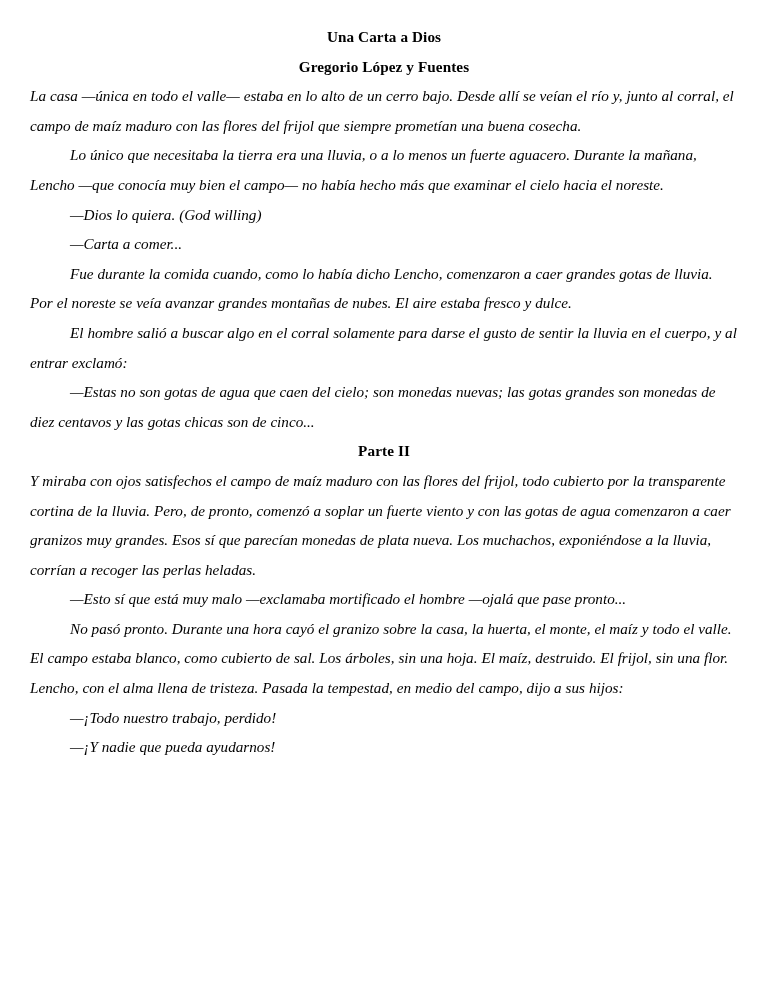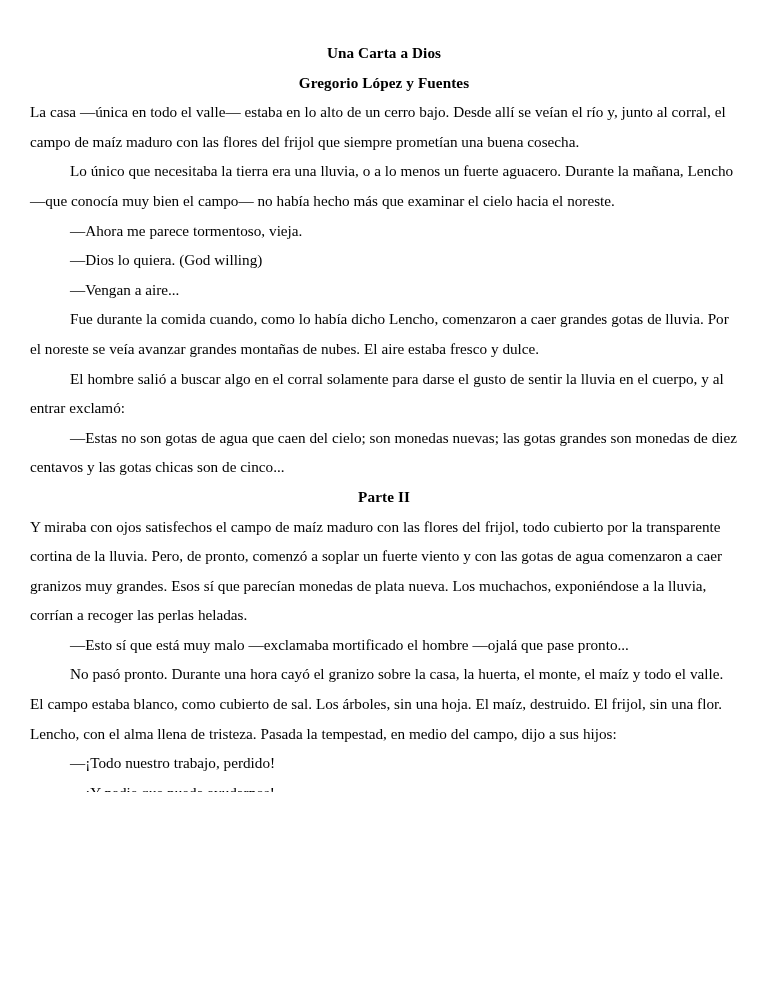--- a/index.html
+++ b/index.html
@@ -9,21 +9,21 @@
     background: #ffffff;
   }
   body {
     font-family: "Liberation Serif", "DejaVu Serif", serif;
     color: #000000;
   }
   .page {
     position: relative;
     width: 768px;
     height: 776px;
-    margin: 16px auto;
+    margin: 0 auto;
     background: #ffffff;
     box-sizing: border-box;
     padding: 22px 30px 0 30px;
     overflow: hidden;
   }
   .doc {
     font-size: 15.2px;
     line-height: 29.6px;
   }
   .heading {
@@ -33,43 +33,43 @@
     line-height: 29.6px;
     margin: 0;
     letter-spacing: 0.1px;
   }
   .para {
     margin: 0;
     text-align: left;
     text-indent: 40px;
     line-height: 29.6px;
     word-spacing: 0.1px;
+    font-style: italic;
   }
   .para.no-indent {
     text-indent: 0;
   }
   .para.dialogue {
     text-indent: 40px;
   }
 </style>
 </head>
 <body>
 
 <div class="page">
   <div class="doc">
 
     <p class="heading">Una Carta a Dios</p>
     <p class="heading">Gregorio López y Fuentes</p>
 
     <div>
       <p class="para no-indent">La casa —única en todo el valle— estaba en lo alto de un cerro bajo.  Desde allí se veían el río y, junto al corral, el campo de maíz maduro con las flores del frijol que siempre prometían una buena cosecha.</p>
       <p class="para">Lo único que necesitaba la tierra era una lluvia, o a lo menos un fuerte aguacero.  Durante la mañana, Lencho —que conocía muy bien el campo— no había hecho más que examinar el cielo hacia el noreste.</p>
-      <p class="para dialogue">—Ahora me parece tormentoso, vieja.</p>
       <p class="para dialogue">—Dios lo quiera. (God willing)</p>
-      <p class="para dialogue">—Vengan a aire...</p>
+      <p class="para dialogue">—Carta a comer...</p>
       <p class="para">Fue durante la comida cuando, como lo había dicho Lencho, comenzaron a caer grandes gotas de lluvia.  Por el noreste se veía avanzar grandes montañas de nubes.  El aire estaba fresco y dulce.</p>
       <p class="para">El hombre salió a buscar algo en el corral solamente para darse el gusto de sentir la lluvia en el cuerpo, y al entrar exclamó:</p>
       <p class="para dialogue">—Estas no son gotas de agua que caen del cielo; son monedas nuevas; las gotas grandes son monedas de diez centavos y las gotas chicas son de cinco...</p>
     </div>
 
     <p class="heading">Parte II</p>
 
     <div>
       <p class="para no-indent">Y miraba con ojos satisfechos el campo de maíz maduro con las flores del frijol, todo cubierto por la transparente cortina de la lluvia.  Pero, de pronto, comenzó a soplar un fuerte viento y con las gotas de agua comenzaron a caer granizos muy grandes.  Esos sí que parecían monedas de plata nueva.  Los muchachos, exponiéndose a la lluvia, corrían a recoger las perlas heladas.</p>
       <p class="para dialogue">—Esto sí que está muy malo —exclamaba mortificado el hombre —ojalá que pase pronto...</p>

